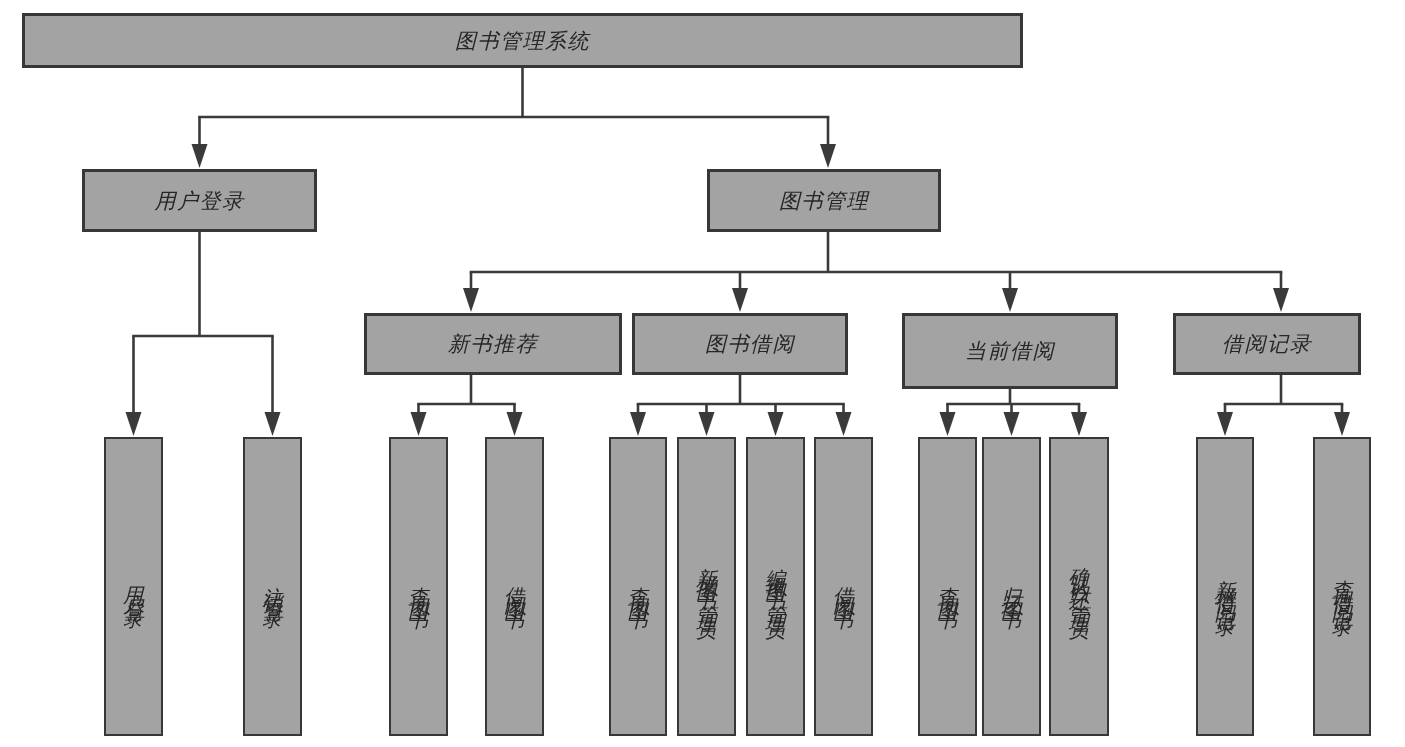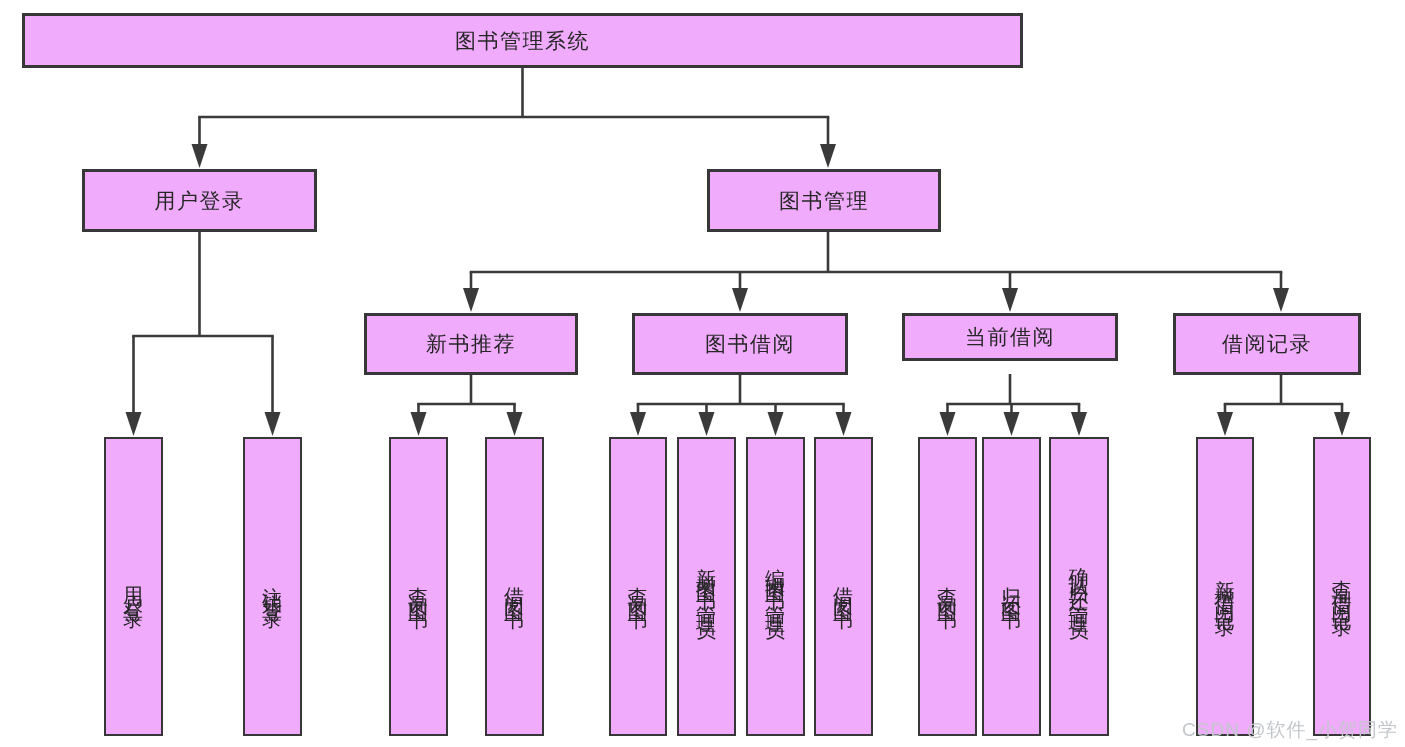--- a/index.html
+++ b/index.html
@@ -16,27 +16,28 @@
     font-family: "Liberation Sans", "DejaVu Sans", sans-serif;
   }
   #connectors {
     position: absolute;
     left: 0;
     top: 0;
     pointer-events: none;
   }
   .node {
     position: absolute;
-    background: #f0abfc;
+    background: #a3a3a3;
     border: 3px solid #373737;
     box-sizing: border-box;
     display: flex;
     align-items: center;
     justify-content: center;
     color: #262626;
+    font-style: italic;
   }
   .node.horizontal {
     font-size: 21px;
     letter-spacing: 1.5px;
     white-space: nowrap;
   }
   .node.vertical {
     border-width: 2.5px;
   }
   .node.vertical .lbl {
@@ -117,27 +118,27 @@
   <div id="nodes">
       <div class="node horizontal" style="left: 22px; top: 13px; width: 1001px; height: 55px;">
         <span class="lbl">图书管理系统</span>
       </div>
       <div class="node horizontal" style="left: 82px; top: 169px; width: 235px; height: 63px;">
         <span class="lbl">用户登录</span>
       </div>
       <div class="node horizontal" style="left: 707px; top: 169px; width: 234px; height: 63px;">
         <span class="lbl">图书管理</span>
       </div>
-      <div class="node horizontal" style="left: 364px; top: 313px; width: 214px; height: 62px;">
+      <div class="node horizontal" style="left: 364px; top: 313px; width: 258px; height: 62px;">
         <span class="lbl">新书推荐</span>
       </div>
       <div class="node horizontal" style="left: 632px; top: 313px; width: 216px; height: 62px; padding-left: 20px;">
         <span class="lbl">图书借阅</span>
       </div>
-      <div class="node horizontal" style="left: 902px; top: 313px; width: 216px; height: 48px; align-items: center;">
+      <div class="node horizontal" style="left: 902px; top: 313px; width: 216px; height: 76px; align-items: center;">
         <span class="lbl">当前借阅</span>
       </div>
       <div class="node horizontal" style="left: 1173px; top: 313px; width: 188px; height: 62px;">
         <span class="lbl">借阅记录</span>
       </div>
       <div class="node vertical" style="left: 104px; top: 437px; width: 59px; height: 299px;">
         <span class="lbl">用户登录</span>
       </div>
       <div class="node vertical" style="left: 243px; top: 437px; width: 59px; height: 299px;">
         <span class="lbl">注销登录</span>
@@ -169,14 +170,13 @@
       <div class="node vertical" style="left: 1049px; top: 437px; width: 60px; height: 299px;">
         <span class="lbl">确认归还（管理员）</span>
       </div>
       <div class="node vertical" style="left: 1196px; top: 437px; width: 58px; height: 299px;">
         <span class="lbl">新增借阅记录</span>
       </div>
       <div class="node vertical" style="left: 1313px; top: 437px; width: 58px; height: 299px;">
         <span class="lbl">查询借阅记录</span>
       </div>
     </div>
-  <div class="watermark">CSDN @软件_小贺同学</div>
 </div>
 
 </body></html>

